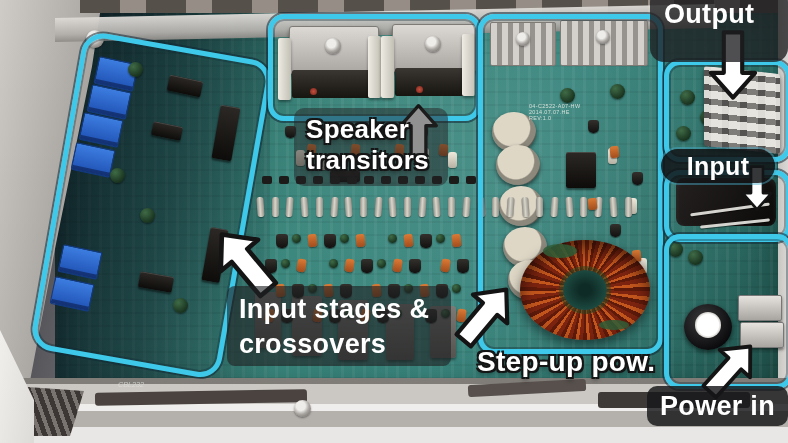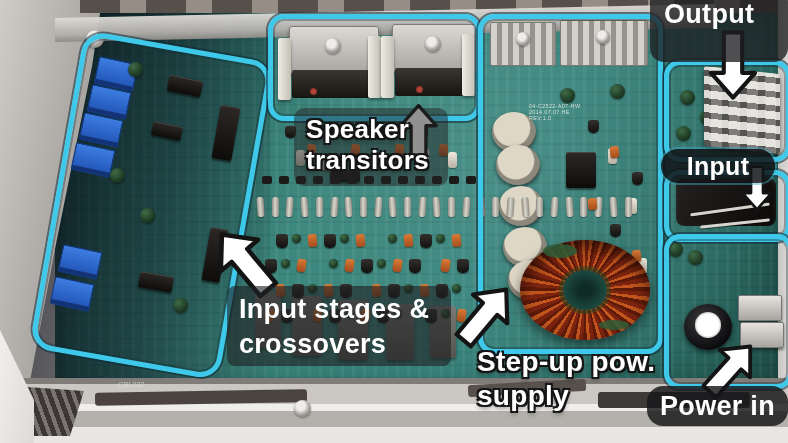--- a/index.html
+++ b/index.html
@@ -98,21 +98,21 @@
   .boxed{background:rgba(30,30,32,.78);border-radius:12px;}
   .outline-text{text-shadow:-2px -2px 0 #151515,2px -2px 0 #151515,-2px 2px 0 #151515,2px 2px 0 #151515,0 3px 5px rgba(0,0,0,.55);}
   .l-speaker{left:650px;top:-12px;width:138px;height:74px;font-size:27px;line-height:29px;padding:12px 0 0 14px;box-sizing:border-box;border-radius:14px;}
   .l-output{left:294px;top:108px;width:154px;height:78px;font-size:26px;line-height:31px;padding:6px 0 0 12px;box-sizing:border-box;
             background:rgba(35,35,37,.5);border-radius:10px;}
   .l-fuse{left:661px;top:149px;width:114px;height:34px;font-size:25px;line-height:34px;text-align:center;border-radius:17px;
           background:rgba(18,20,22,.85);box-shadow:0 0 0 2px rgba(70,170,200,.45);}
   .l-input{left:227px;top:286px;width:224px;height:80px;font-size:27px;line-height:35px;padding:6px 0 0 12px;box-sizing:border-box;
            background:rgba(32,34,36,.62);border-radius:8px;}
   .l-stepup{left:477px;top:345px;width:210px;font-size:28px;line-height:34px;}
-  .l-powerin{left:647px;top:386px;width:141px;height:40px;font-size:27px;line-height:40px;text-align:center;border-radius:16px;
+  .l-powerin{left:647px;top:386px;width:141px;height:40px;font-size:27px;line-height:40px;text-align:center;border-radius:10px;
              background:rgba(22,22,24,.82);}
   .watermark{position:absolute;left:648px;top:423px;width:140px;font-family:"DejaVu Sans Mono",monospace;
              font-size:14px;color:#3f3f3f;text-align:right;}
 
   
   .arrow{position:absolute;overflow:visible;}
   .arrow path{fill:#fff;stroke:#141414;stroke-width:9;stroke-linejoin:round;}
   .a-speaker{left:710px;top:28px;width:46px;height:74px;transform:rotate(180deg);}
   .a-fuse{left:742px;top:164px;width:30px;height:48px;transform:rotate(180deg);}
   .a-output{left:400px;top:98px;width:37px;height:68px;}
@@ -349,17 +349,16 @@
     <div>Speaker</div>
     <div>transitors</div>
   </div>
   <div class="lbl l-fuse">Input</div>
   <div class="lbl l-input">
     <div>Input stages &amp;</div>
     <div>crossovers</div>
   </div>
   <div class="lbl outline-text l-stepup">
     <div>Step-up pow.</div>
-    <div>supply</div>
   </div>
   <div class="lbl boxed l-powerin">Power in</div>
 
 </div>
 
 </body></html>

